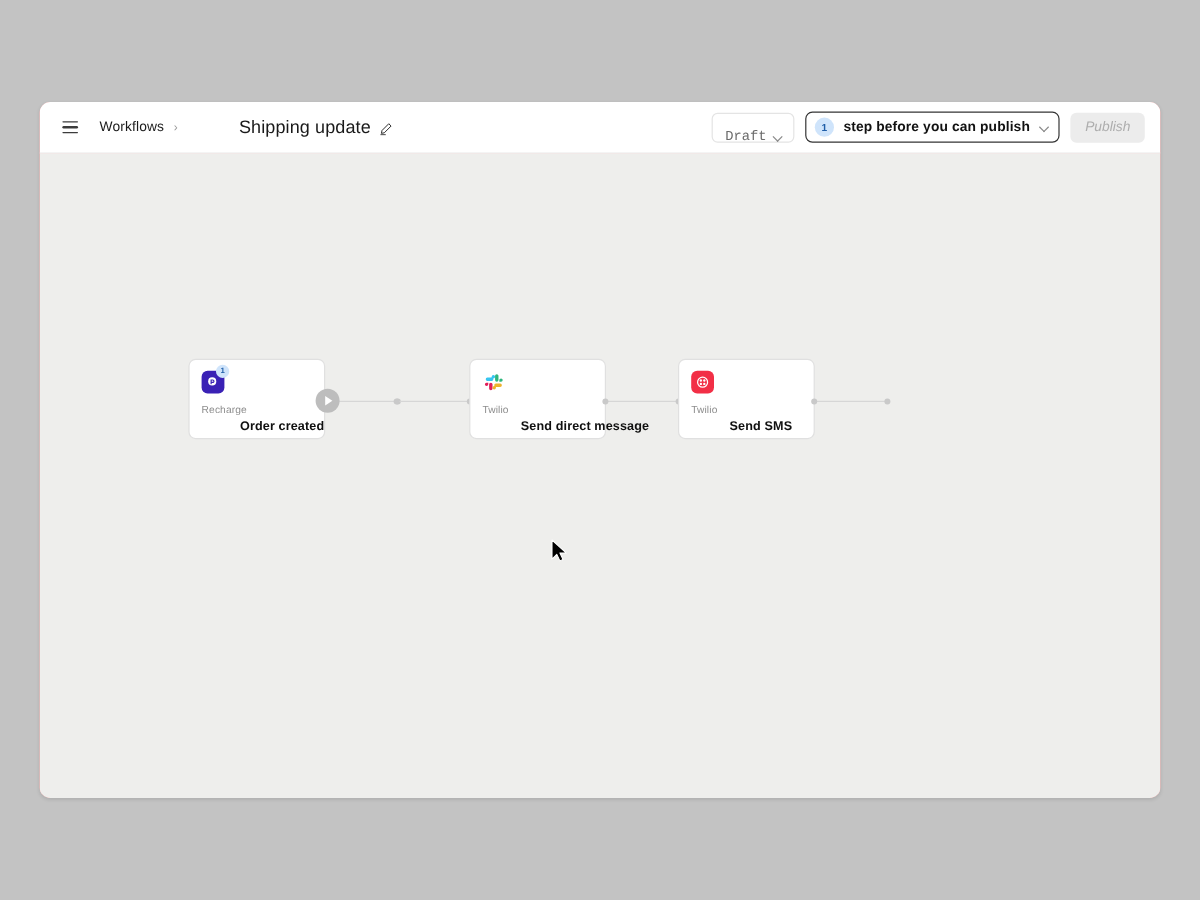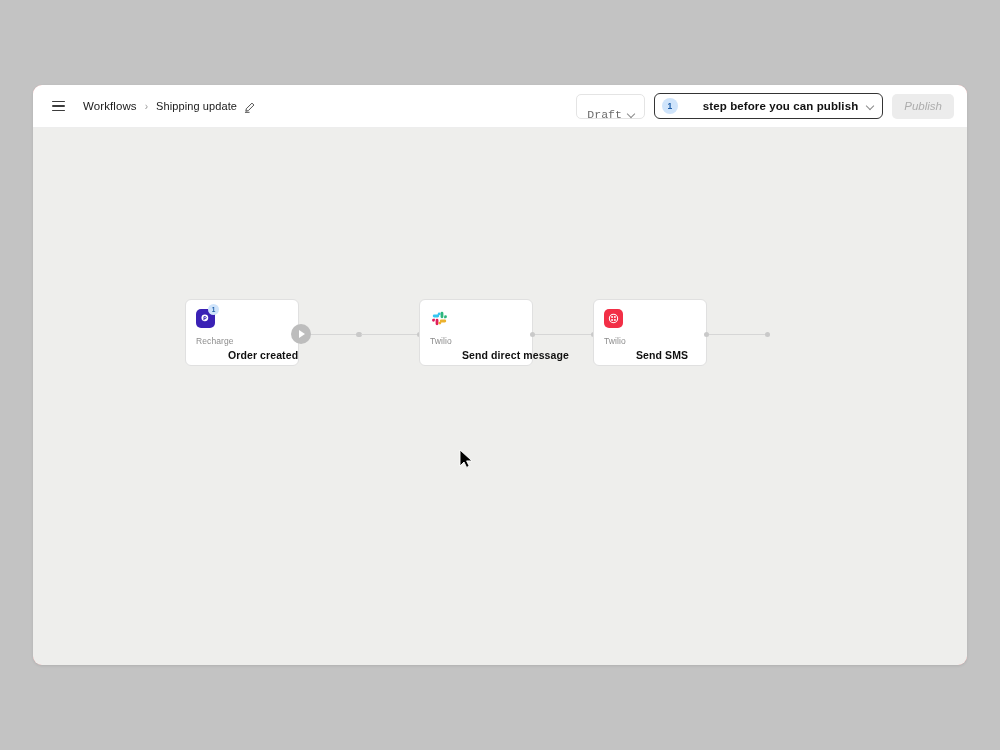--- a/index.html
+++ b/index.html
@@ -74,24 +74,25 @@
     cursor: pointer;
     white-space: nowrap;
   }
   .crumb-sep {
     font-size: 10px;
     color: #9a9a9a;
     margin: 0 8px;
     user-select: none;
   }
   .crumb-current {
-    font-size: 11px;
+    font-size: 15px;
     color: #1a1a1a;
     letter-spacing: 0.1px;
     white-space: nowrap;
+    margin-left: 43px;
   }
   .pencil-icon {
     margin-left: 7px;
     display: inline-flex;
     align-items: center;
     cursor: pointer;
     position: relative;
     top: 1px;
   }
 
@@ -155,21 +156,20 @@
     display: flex;
     align-items: center;
     justify-content: center;
   }
   .status-text {
     font-size: 11.5px;
     color: #111;
     font-weight: bold;
     letter-spacing: 0.1px;
     white-space: nowrap;
-    margin-left: 17px;
   }
   .btn-publish {
     height: 25px;
     border: none;
     border-radius: 5px;
     background: #ececec;
     color: #adadad;
     font-size: 11.5px;
     padding: 0 12px;
     font-family: "Liberation Sans", sans-serif;
@@ -181,21 +181,21 @@
   
   #canvas {
     flex: 1;
     background: #eeeeec;
     position: relative;
     overflow: hidden;
   }
 
   #flow {
     position: absolute;
-    left: 152px;
+    left: 124px;
     top: 171px;
     display: flex;
     align-items: flex-start;
   }
 
   .node {
     width: 114px;
     height: 67px;
     background: #ffffff;
     border: 1px solid #e0e0e0;

